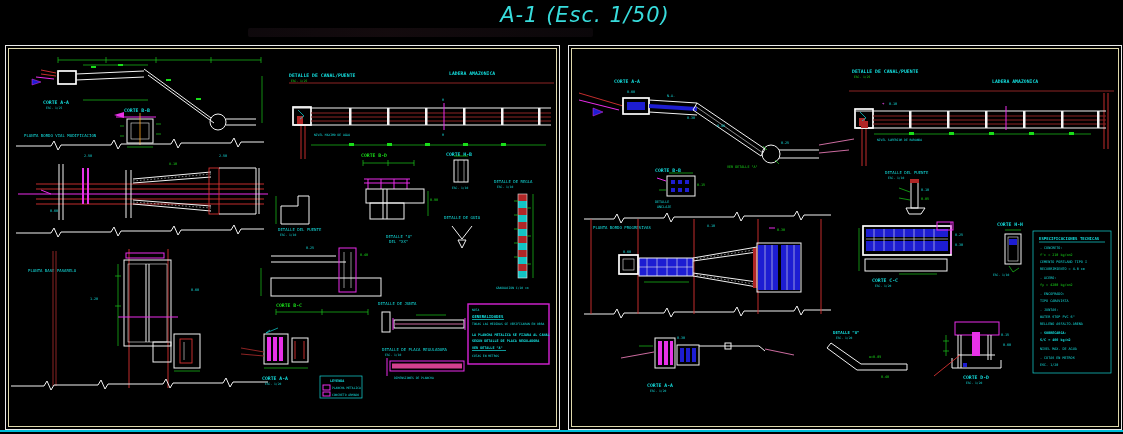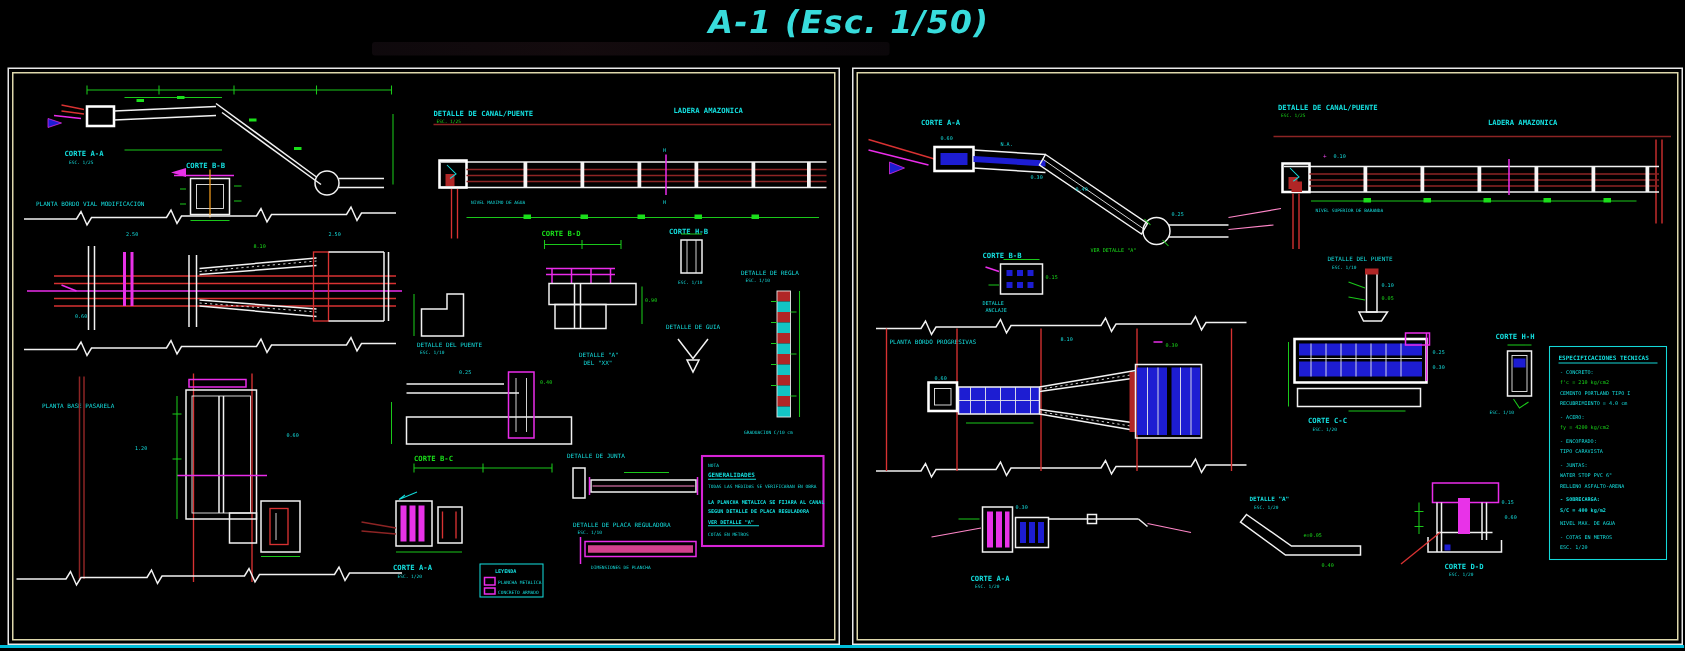--- a/index.html
+++ b/index.html
@@ -1,19 +1,19 @@
 <!DOCTYPE html>
 <html><head>
 <meta charset="utf-8">
 <style>
   html,body{margin:0;padding:0;background:#000;}
   .stage{position:relative;width:1123px;height:434px;background:#000;overflow:hidden;
          font-family:"DejaVu Sans Mono","Liberation Mono",monospace;}
-  .title{position:absolute;left:401px;top:3px;width:330px;text-align:center;
-         color:#38dcdc;font-size:21px;font-style:italic;font-weight:bold;
+  .title{position:absolute;left:420px;top:3px;width:330px;text-align:center;
+         color:#38dcdc;font-size:21px;font-style:italic;font-weight:normal;
          font-family:"DejaVu Sans","Liberation Sans",sans-serif;letter-spacing:1px;}
   .ghost-smudge{position:absolute;left:248px;top:28px;width:345px;height:9px;
          background:linear-gradient(90deg,#1a1016,#241419 40%,#140d12);opacity:.55;border-radius:2px;}
   .panel{position:absolute;top:45px;height:383px;border:1px solid #e9e9e9;background:#000;}
   .panel-left{left:5px;width:553px;}
   .panel-right{left:568px;width:552px;}
   .inner-border{position:absolute;left:2px;top:2px;right:2px;bottom:2px;
          border:1px solid #ded8ac;pointer-events:none;}
   .bottom-rule{position:absolute;left:0;top:430px;width:1123px;height:2px;background:#00bcd8;}
   svg{position:absolute;left:0;top:0;}

